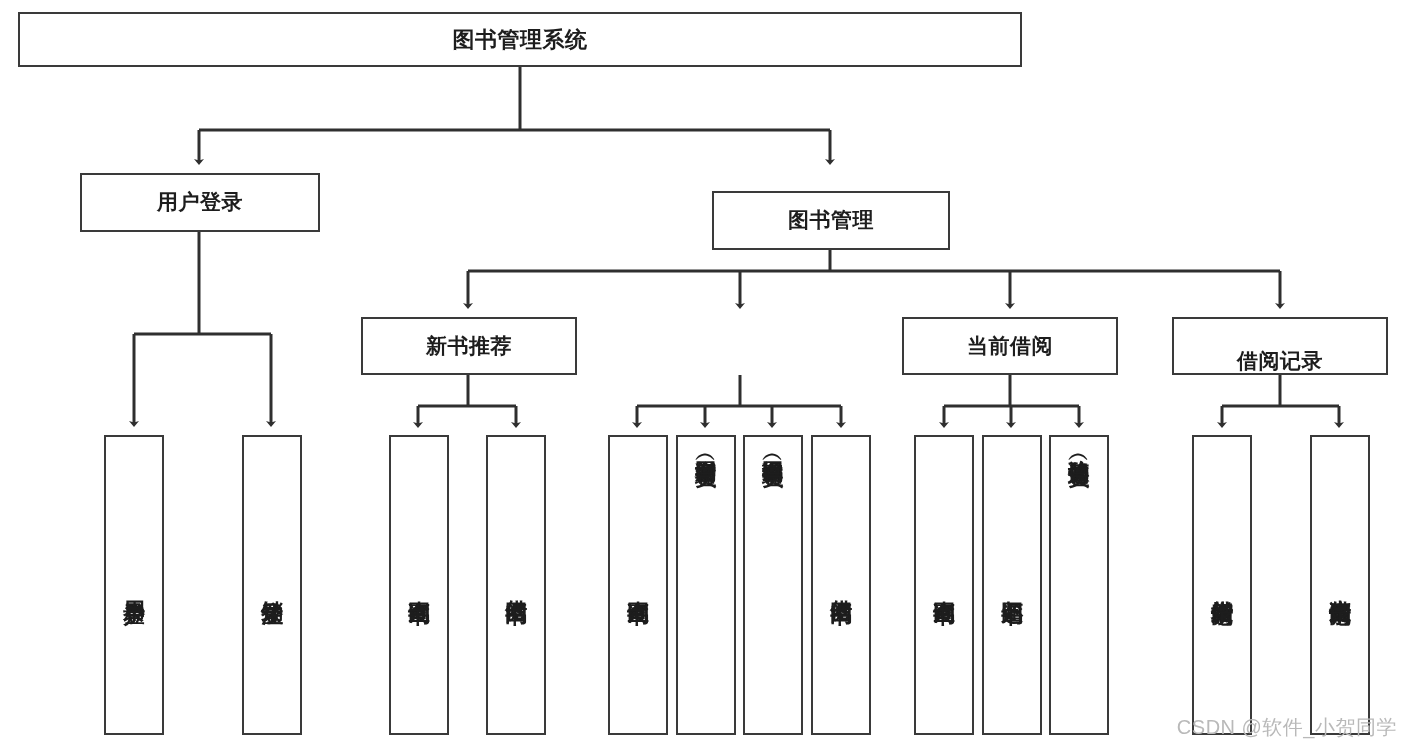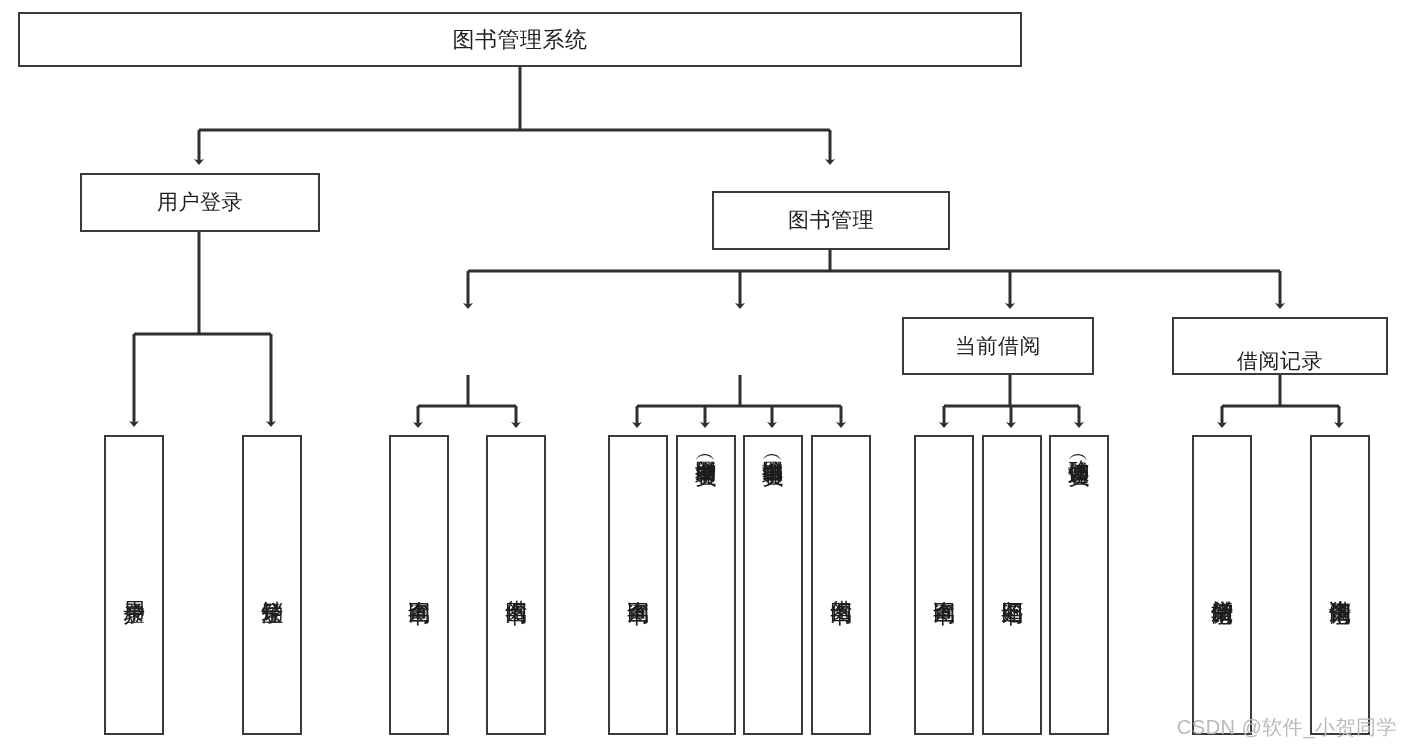--- a/index.html
+++ b/index.html
@@ -34,20 +34,21 @@
     border: 2px solid #3a3a3a;
     display: flex;
     align-items: center;
     justify-content: center;
     color: #1d1d1d;
   }
   .node .label {
     display: block;
     text-align: center;
     line-height: 1.15;
+    font-weight: bold;
   }
   .node.horiz .label {
     font-size: 21px;
     letter-spacing: 0.5px;
     white-space: nowrap;
   }
   .node.root .label {
     font-size: 22px;
   }
   .node.vert {
@@ -140,21 +141,24 @@
     <span class="label">图书管理系统</span>
   </div>
 
   <div class="node horiz" style="left:80px; top:173px; width:240px; height:59px;">
     <span class="label">用户登录</span>
   </div>
   <div class="node horiz" style="left:712px; top:191px; width:238px; height:59px;">
     <span class="label">图书管理</span>
   </div>
 
-  <div class="node horiz" style="left:902px; top:317px; width:192px; height:58px;">
+  <div class="node horiz" style="left:361px; top:317px; width:216px; height:58px;">
+    <span class="label">新书推荐</span>
+  </div>
+  <div class="node horiz" style="left:902px; top:317px; width:216px; height:58px;">
     <span class="label">当前借阅</span>
   </div>
   <div class="node horiz" style="left:1172px; top:317px; width:216px; height:58px;align-items:flex-end;">
     <span class="label">借阅记录</span>
   </div>
 
   <div class="node vert center" style="left:104px; top:435px; width:60px; height:300px;">
     <span class="label">用户登录</span>
   </div>
   <div class="node vert center" style="left:242px; top:435px; width:60px; height:300px;">

